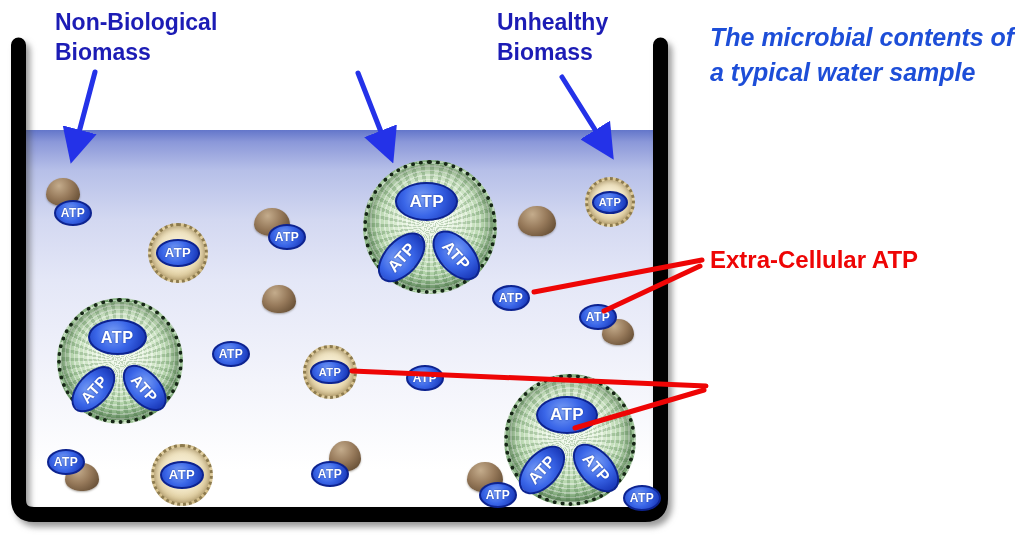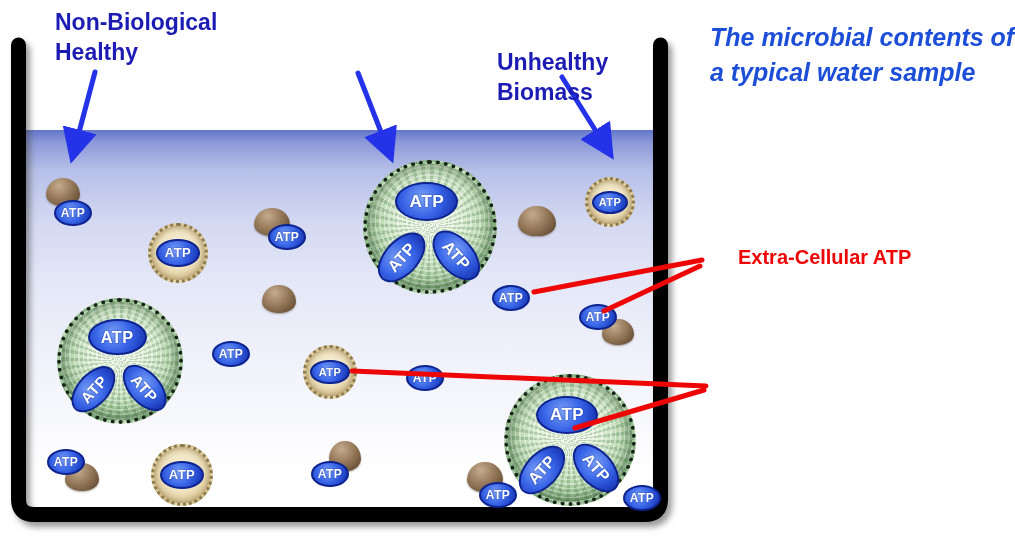--- a/index.html
+++ b/index.html
@@ -17,21 +17,21 @@
   }
   svg.tank-svg{position:absolute;left:0;top:0;z-index:2;
     filter:drop-shadow(4px 5px 3px rgba(70,70,70,0.55));}
   .specimens{position:absolute;left:0;top:0;width:1015px;height:541px;z-index:3;}
   svg.lines-svg{position:absolute;left:0;top:0;z-index:4;pointer-events:none;}
   .labels{position:absolute;left:0;top:0;width:1015px;height:541px;z-index:5;pointer-events:none;}
 
   .lbl-blue{position:absolute;color:var(--label-blue,#1c1cb5);font-weight:bold;
     font-size:23px;line-height:1.3;}
   .lbl-red{position:absolute;color:var(--annotation-red,#ee0505);font-weight:bold;
-    font-size:20px;white-space:nowrap;margin-left:28px;}
+    font-size:24px;white-space:nowrap;}
   .title{position:absolute;left:710px;top:20px;width:305px;color:#1d4ed8;
     font-weight:bold;font-style:italic;font-size:25px;line-height:1.4;}
 
   .cell-green{position:absolute;border-radius:50%;box-sizing:border-box;
     border:4px dotted #162616;
     background:
       repeating-radial-gradient(circle at 50% 45%, rgba(255,255,255,0.4) 0 1.5px, rgba(0,0,0,0) 1.5px 4.5px),
       repeating-conic-gradient(rgba(70,120,66,0.28) 0 4deg, rgba(0,0,0,0) 4deg 9deg),
       radial-gradient(circle at 50% 42%, #f6fbf2 0%, #e2f1da 30%, #b9d8b0 55%, #8cb687 72%, #55804f 88%, #2c4227 100%);
     box-shadow:inset 0 0 14px rgba(25,50,24,0.55);}
@@ -110,19 +110,19 @@
   <line x1="95" y1="72" x2="73" y2="155" stroke="#2432e8" stroke-width="5" stroke-linecap="round" marker-end="url(#arrowhead)"></line>
       <line x1="358" y1="73" x2="390" y2="155" stroke="#2432e8" stroke-width="5" stroke-linecap="round" marker-end="url(#arrowhead)"></line>
       <line x1="562" y1="77" x2="609" y2="152" stroke="#2432e8" stroke-width="5" stroke-linecap="round" marker-end="url(#arrowhead)"></line>
       <line x1="702" y1="260" x2="534" y2="292" stroke="#ee0505" stroke-width="5" stroke-linecap="round"></line>
       <line x1="700" y1="266" x2="604" y2="311" stroke="#ee0505" stroke-width="5" stroke-linecap="round"></line>
       <line x1="706" y1="386" x2="352" y2="371" stroke="#ee0505" stroke-width="5" stroke-linecap="round"></line>
       <line x1="704" y1="390" x2="575" y2="428" stroke="#ee0505" stroke-width="5" stroke-linecap="round"></line>
     </svg>
 
   <div class="labels">
-    <div class="lbl-blue" style="left:55px;top:8px;width:185px;">Non-Biological Healthy</div>
-    <div class="lbl-blue" style="left:497px;top:8px;width:140px;margin-top:40px;">Unhealthy Biomass</div>
+    <div class="lbl-blue" style="left:55px;top:8px;width:185px;">Non-Biological Biomass</div>
+    <div class="lbl-blue" style="left:497px;top:8px;width:140px;">Unhealthy Biomass</div>
     <div class="title">The microbial contents of a typical water sample</div>
     <div class="lbl-red" style="left:710px;top:246px;">Extra-Cellular ATP</div>
   </div>
 
 </div>
 
 </body></html>

